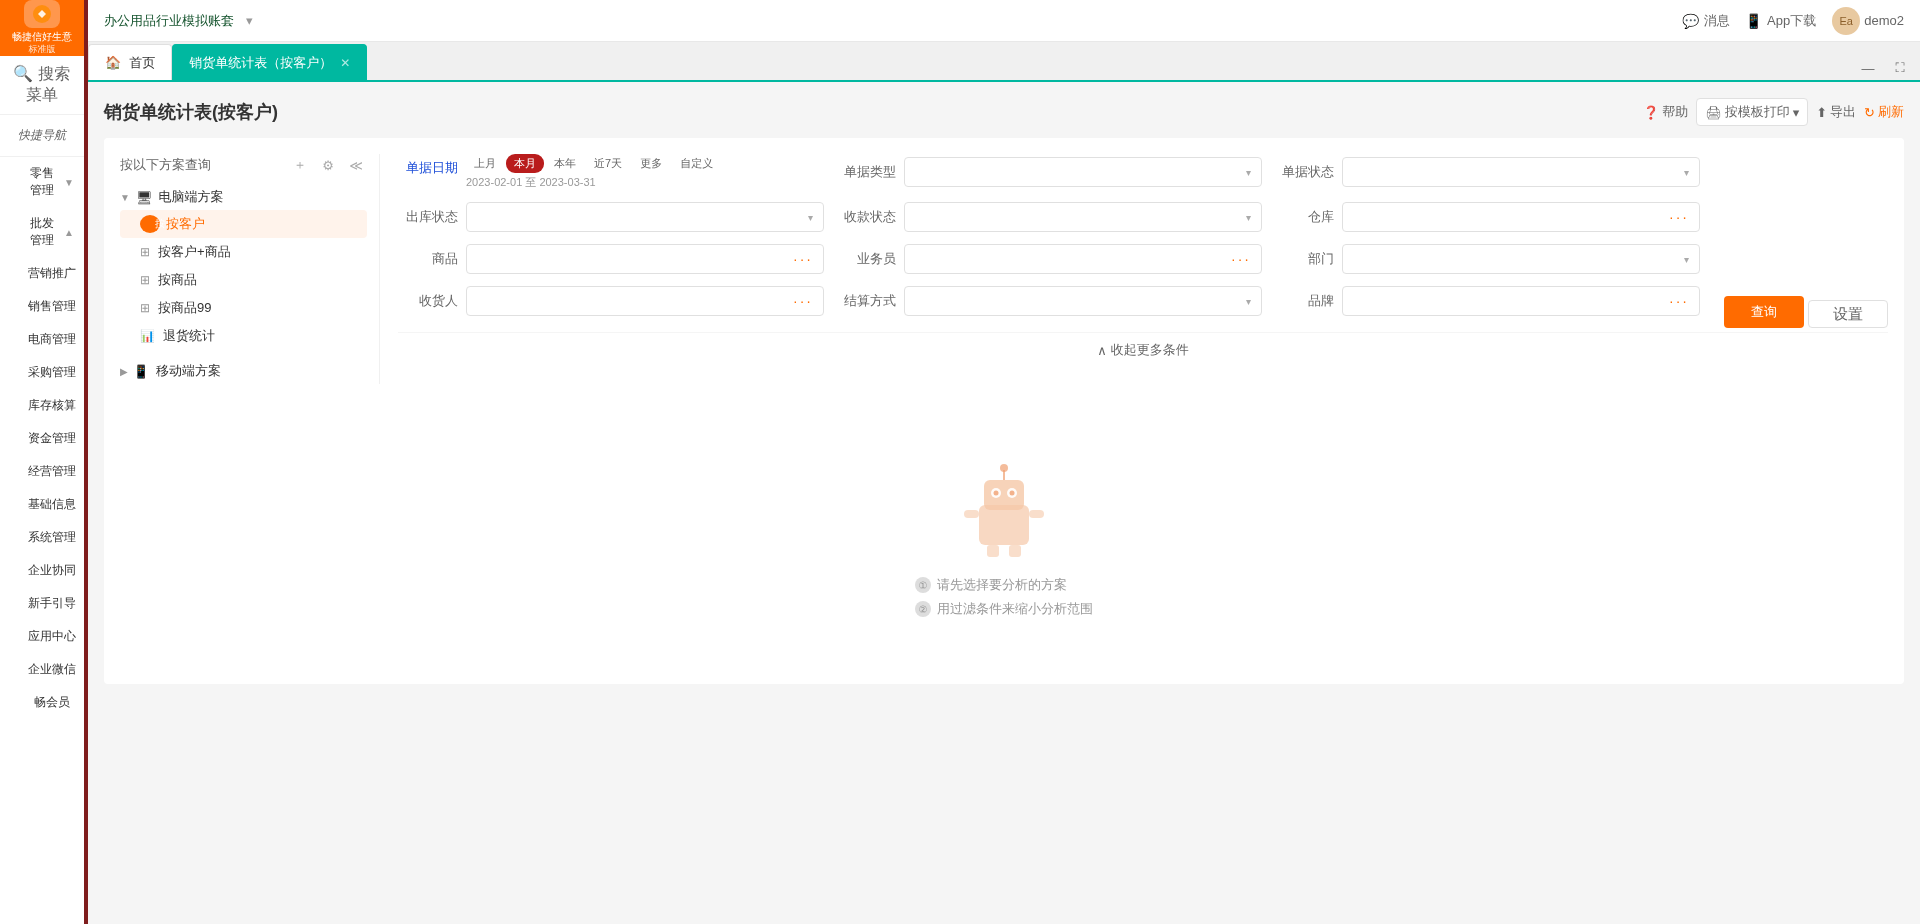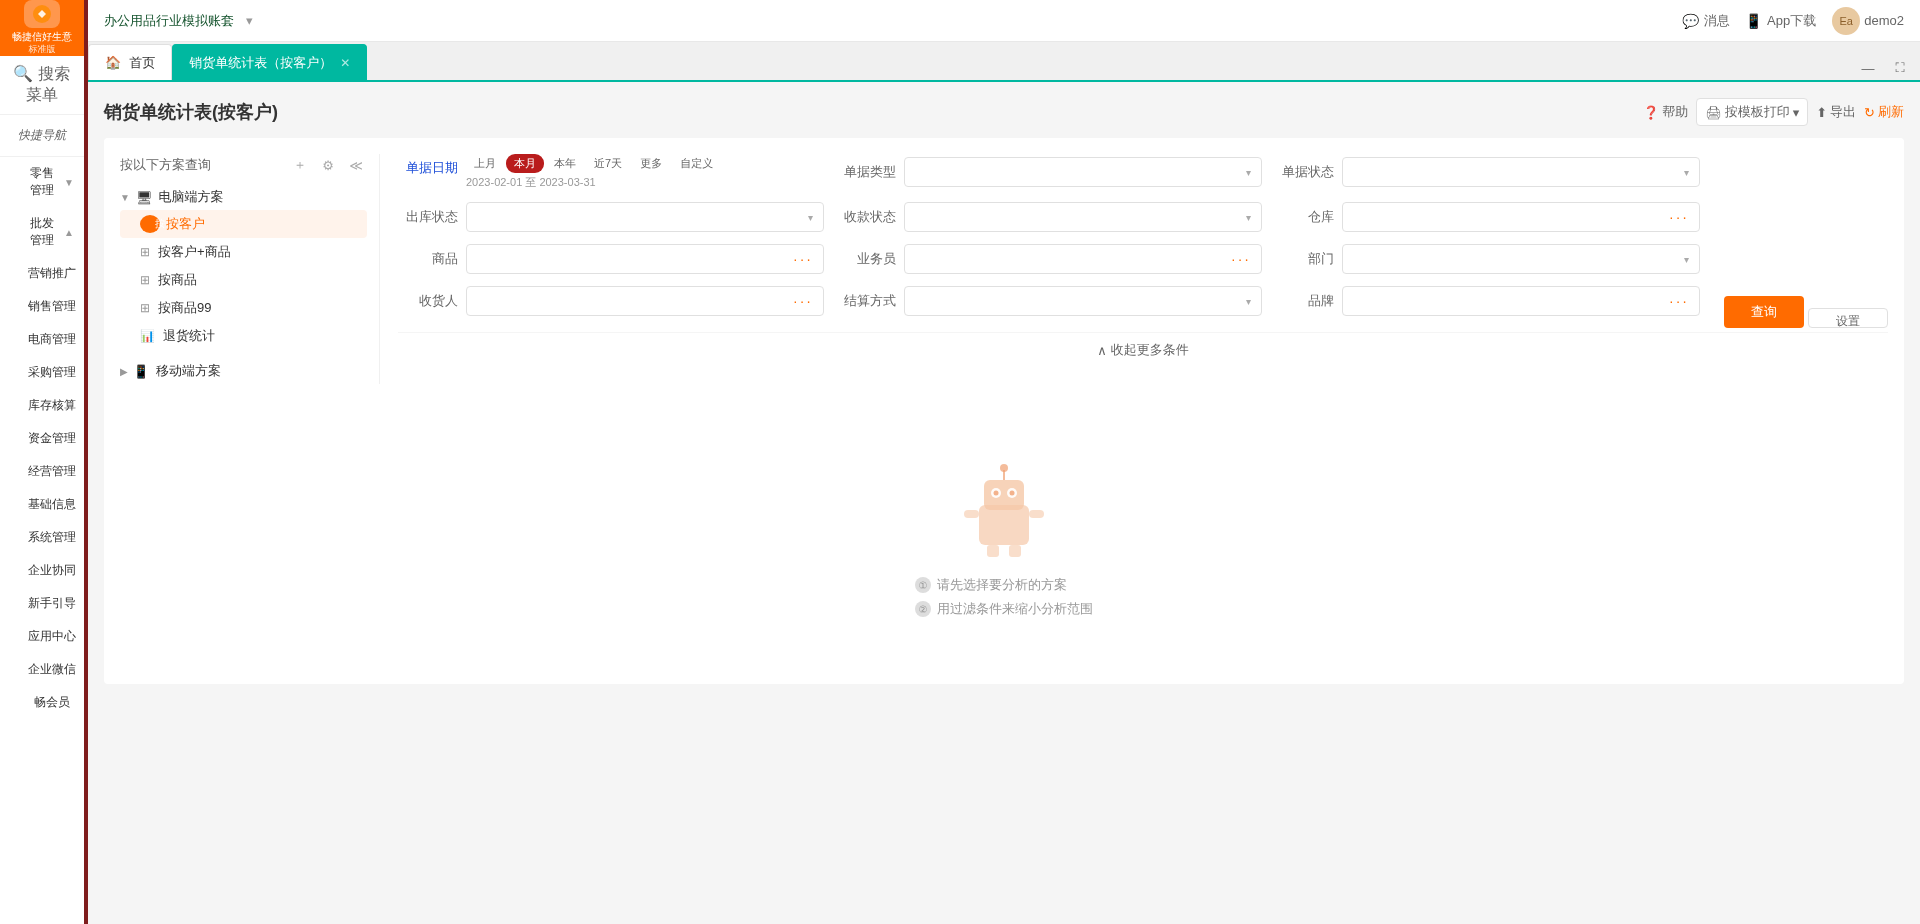--- a/index.html
+++ b/index.html
@@ -93,21 +93,21 @@
     .content-area { background: #fff; border-radius: 4px; padding: 0; overflow: hidden; }
 
     
     .page-action-group { display: flex; align-items: center; gap: 8px; }
     .help-btn { color: #666; font-size: 13px; cursor: pointer; display: flex; align-items: center; gap: 3px; }
     .export-btn { color: #666; font-size: 13px; cursor: pointer; display: flex; align-items: center; gap: 3px; }
     .refresh-btn { color: #ff6b00; font-size: 13px; cursor: pointer; display: flex; align-items: center; gap: 3px; }
     .template-print-btn { color: #666; font-size: 13px; cursor: pointer; display: flex; align-items: center; gap: 3px; border: 1px solid #e0e0e0; padding: 4px 8px; border-radius: 4px; background: #fff; }
 
     .query-btn { background: #ff6b00; color: #fff; border: none; padding: 6px 20px; border-radius: 4px; cursor: pointer; font-size: 13px; width: 80px; height: 32px; }
-    .set-btn { background: #fff; color: #666; border: 1px solid #e0e0e0; padding: 4px 16px; border-radius: 4px; cursor: pointer; font-size: 12px; width: 80px; height: 20px; }
+    .set-btn { background: #fff; color: #666; border: 1px solid #e0e0e0; padding: 4px 16px; border-radius: 4px; cursor: pointer; font-size: 15px; width: 80px; height: 28px; }
 
     .right-buttons { display: flex; align-items: flex-end; gap: 4px; padding-left: 12px; flex-shrink: 0; }
   </style>
 </head>
 <body>
 
 <div class="sidebar">
   <div class="sidebar-logo">
     <div class="logo-icon">
       <svg width="22" height="22" viewBox="0 0 22 22" fill="none">

